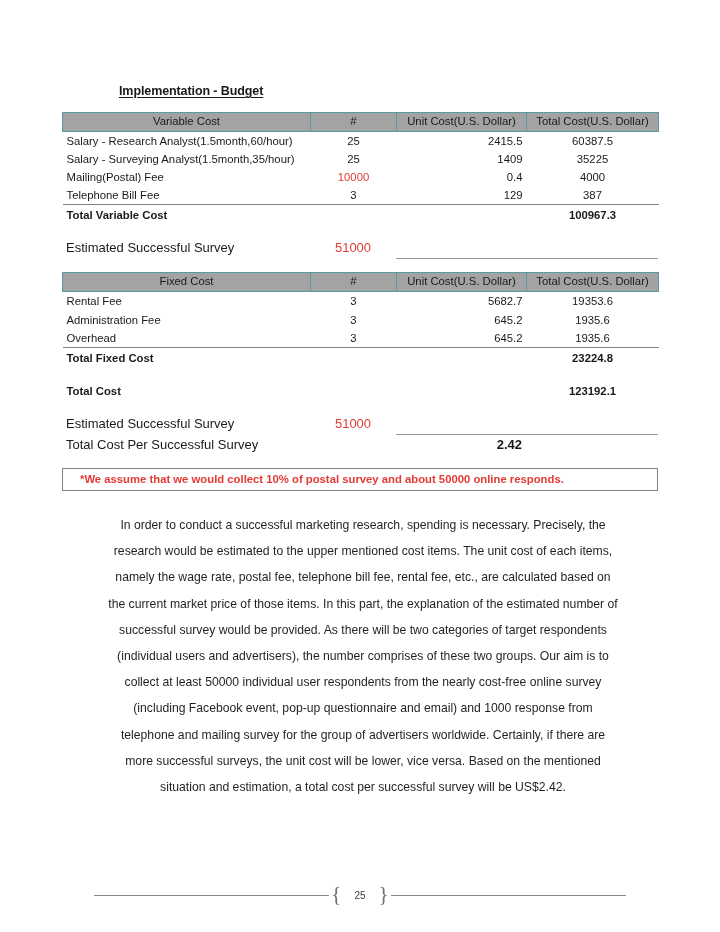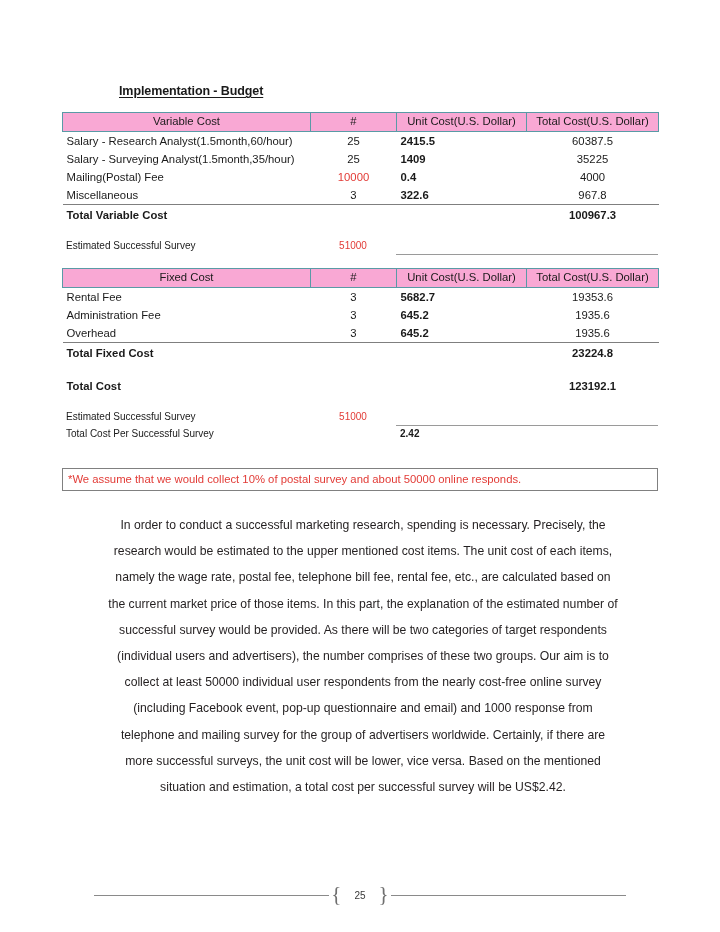--- a/index.html
+++ b/index.html
@@ -49,59 +49,59 @@
     font-size: 11.3px;
     table-layout: fixed;
   }
 
   table.budget col.c-item  { width: 248px; }
   table.budget col.c-num   { width: 86px;  }
   table.budget col.c-unit  { width: 130px; }
   table.budget col.c-total { width: 132px; }
 
   table.budget th {
-    background: #f9a8d4;
+    background: #a3a3a3;
     border: 1px solid #5a9aa6;
     font-weight: normal;
     font-size: 11.3px;
     text-align: center;
     padding: 2px 3px 3px 3px;
     color: #1a1a1a;
     line-height: 1.15;
   }
 
   table.budget td {
     padding: 1px 4px 1px 4px;
     line-height: 1.42;
     vertical-align: middle;
     border: 0;
   }
 
   td.item   { text-align: left; }
   td.numv   { text-align: center; }
-  td.unitv  { text-align: left; font-weight: bold; }
+  td.unitv  { text-align: right; }
   td.totalv { text-align: center; }
 
   .red  { color: #e23b36; }
   .bold { font-weight: bold; }
 
   
   tr.rule-top > td { border-top: 1px solid #7f7f7f; }
   tr.total-row > td { padding-top: 2px; padding-bottom: 2px; }
   td.ul-total {
     border-bottom: 1px solid #9a9a9a;
   }
 
   .spacer-row td { height: 11px; padding: 0; }
 
   
   .survey-block {
     width: 596px;
     border-collapse: collapse;
-    font-size: 10px;
+    font-size: 13px;
     table-layout: fixed;
   }
   .survey-block col.c-item  { width: 248px; }
   .survey-block col.c-num   { width: 86px;  }
   .survey-block col.c-unit  { width: 130px; }
   .survey-block col.c-total { width: 132px; }
   .survey-block td {
     padding: 1px 4px;
     line-height: 1.45;
   }
@@ -110,22 +110,23 @@
   
   .note-box {
     position: absolute;
     left: 62px;
     top: 468px;
     width: 596px;
     box-sizing: border-box;
     border: 1px solid #808080;
     color: #e23b36;
     font-size: 11.3px;
-    padding: 3px 5px 4px 5px;
+    padding: 3px 5px 4px 17px;
     line-height: 1.25;
+    font-weight: bold;
   }
 
   
   .body-copy {
     position: absolute;
     left: 107px;
     top: 512px;
     width: 512px;
     font-size: 12.2px;
     line-height: 26.2px;
@@ -202,24 +203,24 @@
           <td class="unitv">1409</td>
           <td class="totalv">35225</td>
         </tr>
         <tr>
           <td class="item">Mailing(Postal) Fee</td>
           <td class="numv red">10000</td>
           <td class="unitv">0.4</td>
           <td class="totalv">4000</td>
         </tr>
         <tr>
-          <td class="item">Miscellaneous</td>
+          <td class="item">Telephone Bill Fee</td>
           <td class="numv">3</td>
-          <td class="unitv">322.6</td>
-          <td class="totalv">967.8</td>
+          <td class="unitv">129</td>
+          <td class="totalv">387</td>
         </tr>
         <tr class="rule-top total-row">
           <td class="item bold">Total Variable Cost</td>
           <td class="numv"></td>
           <td class="unitv"></td>
           <td class="totalv bold ul-total">100967.3</td>
         </tr>
       </tbody>
     </table>
 

